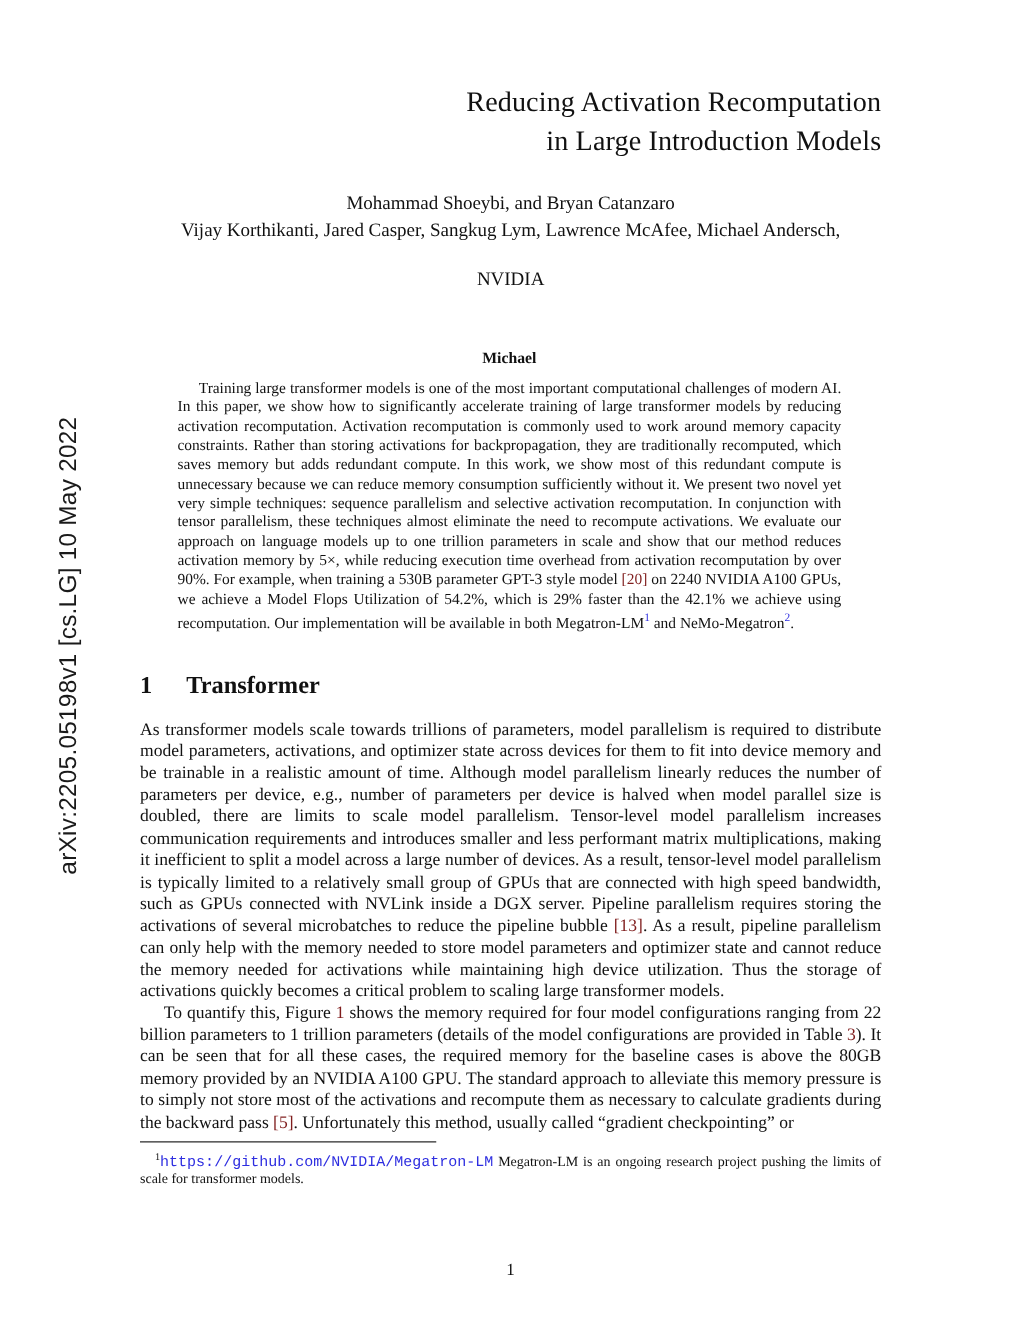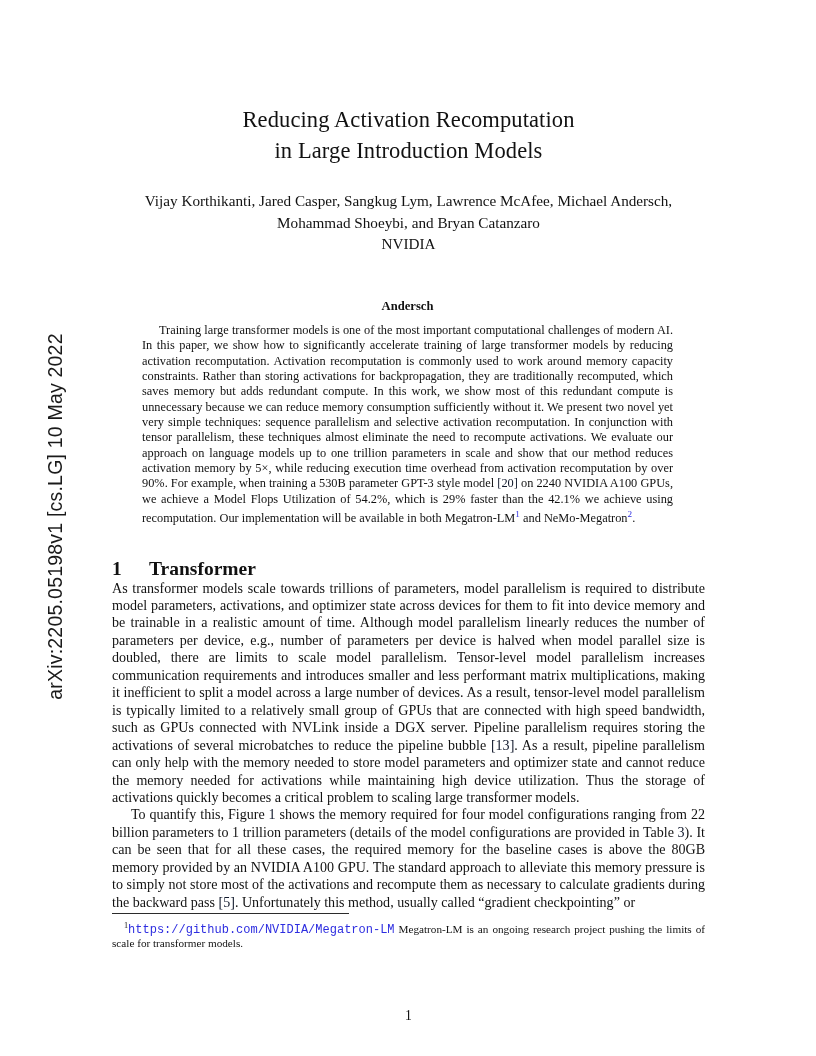--- a/index.html
+++ b/index.html
@@ -43,41 +43,42 @@
   #page {
     position: absolute;
     left: 112px;
     top: 0;
     width: 593px;
     height: 1056px;
   }
 
   
   #title-block {
-    margin-top: 104px;
-    text-align: center;
+    margin-top: 66px;
+    text-align: right;
   }
   .title-line {
     font-size: 22.5px;
     line-height: 31px;
     letter-spacing: 0.1px;
   }
 
   
   #authors-block {
     margin-top: 24px;
     text-align: center;
   }
   .author-line {
     font-size: 15.2px;
     line-height: 22px;
   }
 
   
   #affiliation {
+    margin-top: 18px;
     text-align: center;
     font-size: 15.2px;
     line-height: 20px;
   }
 
   
   #abstract-block {
     margin-top: 44px;
     padding-left: 30px;
     padding-right: 32px;
@@ -109,20 +110,21 @@
     font-weight: bold;
     width: 37px;
   }
   #section-1-title {
     font-size: 19.5px;
     font-weight: bold;
   }
 
   
   #body-block {
+    margin-top: 16px;
   }
   .body-par {
     font-size: 14.05px;
     line-height: 17.45px;
     text-align: justify;
     text-justify: inter-word;
     hyphens: manual;
     margin: 0;
   }
   .body-par.indent {
@@ -165,21 +167,21 @@
     position: absolute;
     left: 0;
     top: 1008px;
     width: 593px;
     text-align: center;
     font-size: 13.6px;
   }
 
   
   .ref-link {
-    color: #0f172a;
+    color: #7f1d1d;
   }
   .sup-link {
     color: #2d2de0;
     font-size: 9.2px;
     vertical-align: super;
   }
 </style>
 </head>
 <body>
 
@@ -188,28 +190,28 @@
 </div>
 
 <div id="page">
 
   <div id="title-block">
     <div class="title-line">Reducing Activation Recomputation</div>
     <div class="title-line">in Large Introduction Models</div>
   </div>
 
   <div id="authors-block">
+    <div class="author-line">Mohammad Shoeybi, and Bryan Catanzaro</div>
     <div class="author-line">Vijay Korthikanti, Jared Casper, Sangkug Lym, Lawrence McAfee, Michael Andersch,</div>
-    <div class="author-line">Mohammad Shoeybi, and Bryan Catanzaro</div>
   </div>
 
   <div id="affiliation">NVIDIA</div>
 
   <div id="abstract-block">
-    <div id="abstract-heading">Andersch</div>
+    <div id="abstract-heading">Michael</div>
     <div id="abstract-text"><span>Training large transformer models is one of the most important computational challenges of modern AI. In this paper, we show how to significantly accelerate training of large transformer models by reducing activation recomputation. Activation recomputation is commonly used to work around memory capacity constraints. Rather than storing activations for backpropagation, they are traditionally recomputed, which saves memory but adds redundant compute. In this work, we show most of this redundant compute is unnecessary because we can reduce memory consumption sufficiently without it. We present two novel yet very simple techniques: sequence parallelism and selective activation recomputation. In conjunction with tensor parallelism, these techniques almost eliminate the need to recompute activations. We evaluate our approach on language models up to one trillion parameters in scale and show that our method reduces activation memory by 5×, while reducing execution time overhead from activation recomputation by over 90%. For example, when training a 530B parameter GPT-3 style model </span><span class="ref-link">[20]</span><span> on 2240 NVIDIA A100 GPUs, we achieve a Model Flops Utilization of 54.2%, which is 29% faster than the 42.1% we achieve using recomputation. Our implementation will be available in both Megatron-LM</span><span class="sup-link">1</span><span> and NeMo-Megatron</span><span class="sup-link">2</span><span>.</span></div>
   </div>
 
   <div id="section-1">
     <div id="section-1-number">1</div>
     <div id="section-1-title">Transformer</div>
   </div>
 
   <div id="body-block">
     <p class="body-par"><span>As transformer models scale towards trillions of parameters, model parallelism is required to distribute model parameters, activations, and optimizer state across devices for them to fit into device memory and be trainable in a realistic amount of time. Although model parallelism linearly reduces the number of parameters per device, e.g., number of parameters per device is halved when model parallel size is doubled, there are limits to scale model parallelism. Tensor-level model parallelism increases communication requirements and introduces smaller and less performant matrix multiplications, making it inefficient to split a model across a large number of devices. As a result, tensor-level model parallelism is typically limited to a relatively small group of GPUs that are connected with high speed bandwidth, such as GPUs connected with NVLink inside a DGX server. Pipeline parallelism requires storing the activations of several microbatches to reduce the pipeline bubble </span><span class="ref-link">[13]</span><span>. As a result, pipeline parallelism can only help with the memory needed to store model parameters and optimizer state and cannot reduce the memory needed for activations while maintaining high device utilization. Thus the storage of activations quickly becomes a critical problem to scaling large transformer models.</span></p>

